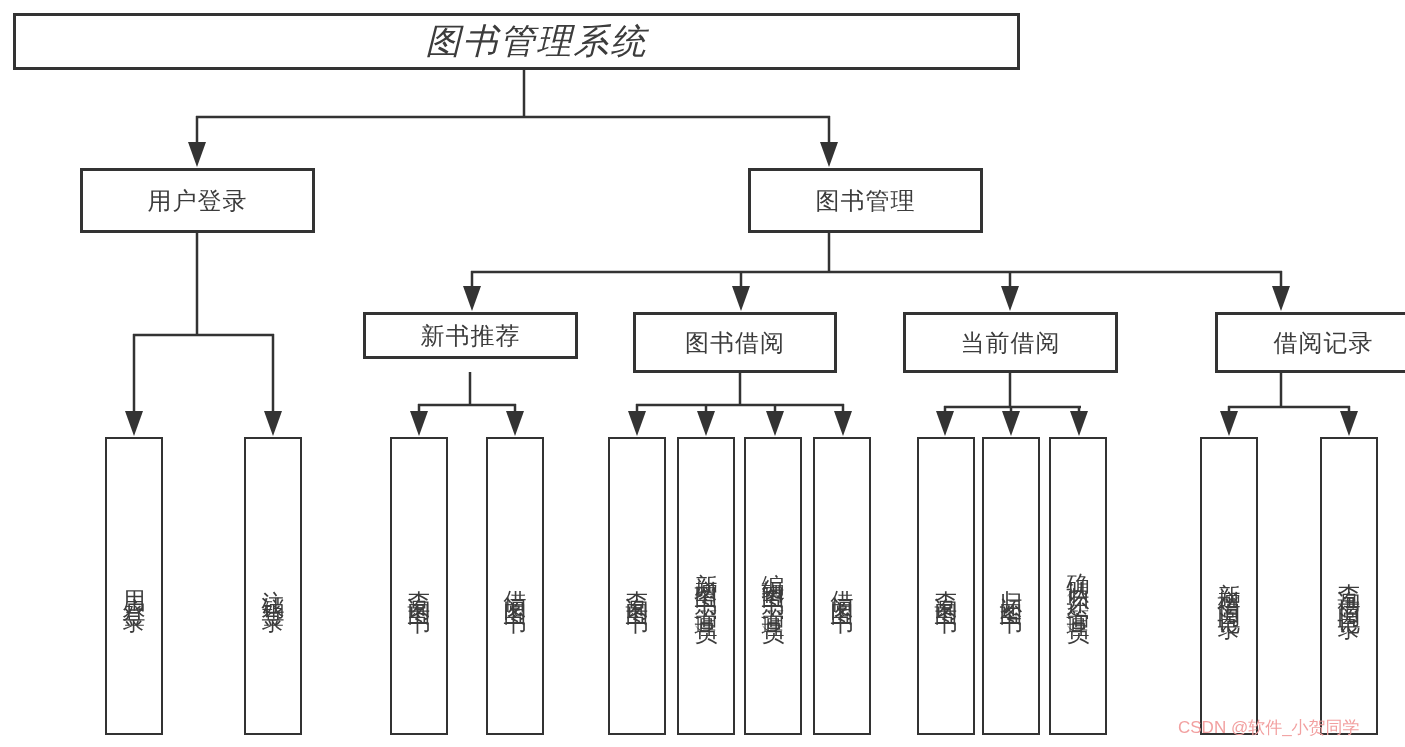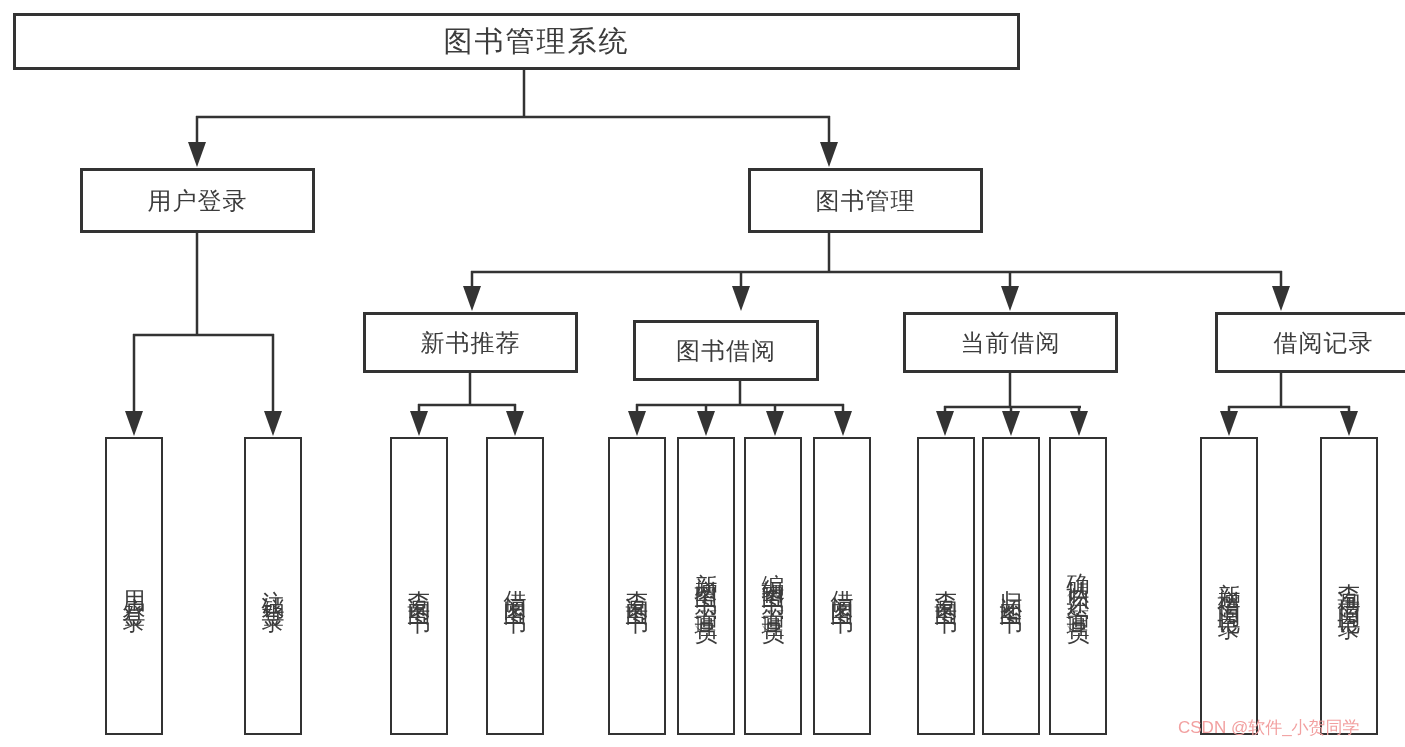--- a/index.html
+++ b/index.html
@@ -30,22 +30,23 @@
     display: flex;
     align-items: center;
     justify-content: center;
   }
   .hbox .lbl {
     font-size: 24px;
     letter-spacing: 1px;
     white-space: nowrap;
   }
   .hbox.root .lbl {
-    font-size: 29px;
+    font-size: 35px;
     letter-spacing: 2px;
+    font-style: italic;
   }
   .vbox {
     border-width: 2.5px;
     width: 58px;
     top: 437px;
     height: 298px;
   }
   .vbox .lbl {
     writing-mode: vertical-rl;
     text-orientation: mixed;
@@ -151,24 +152,24 @@
     <span class="lbl">图书管理系统</span>
   </div>
 
   <div class="node hbox" style="left:80px; top:168px; width:235px; height:65px;">
     <span class="lbl">用户登录</span>
   </div>
   <div class="node hbox" style="left:712px; top:168px; width:235px; height:65px;margin-left:36px;">
     <span class="lbl">图书管理</span>
   </div>
 
-  <div class="node hbox" style="left:363px; top:312px; width:215px; height:61px;">
+  <div class="node hbox" style="left:363px; top:312px; width:215px; height:47px;">
     <span class="lbl">新书推荐</span>
   </div>
-  <div class="node hbox" style="left:633px; top:312px; width:186px; height:61px;margin-top:8px;">
+  <div class="node hbox" style="left:633px; top:312px; width:204px; height:61px;">
     <span class="lbl">图书借阅</span>
   </div>
   <div class="node hbox" style="left:903px; top:312px; width:215px; height:61px;justify-content:center;">
     <span class="lbl">当前借阅</span>
   </div>
   <div class="node hbox" style="left:1173px; top:312px; width:217px; height:61px;margin-left:42px;">
     <span class="lbl">借阅记录</span>
   </div>
 
   <div class="node vbox" style="left:105px;">

